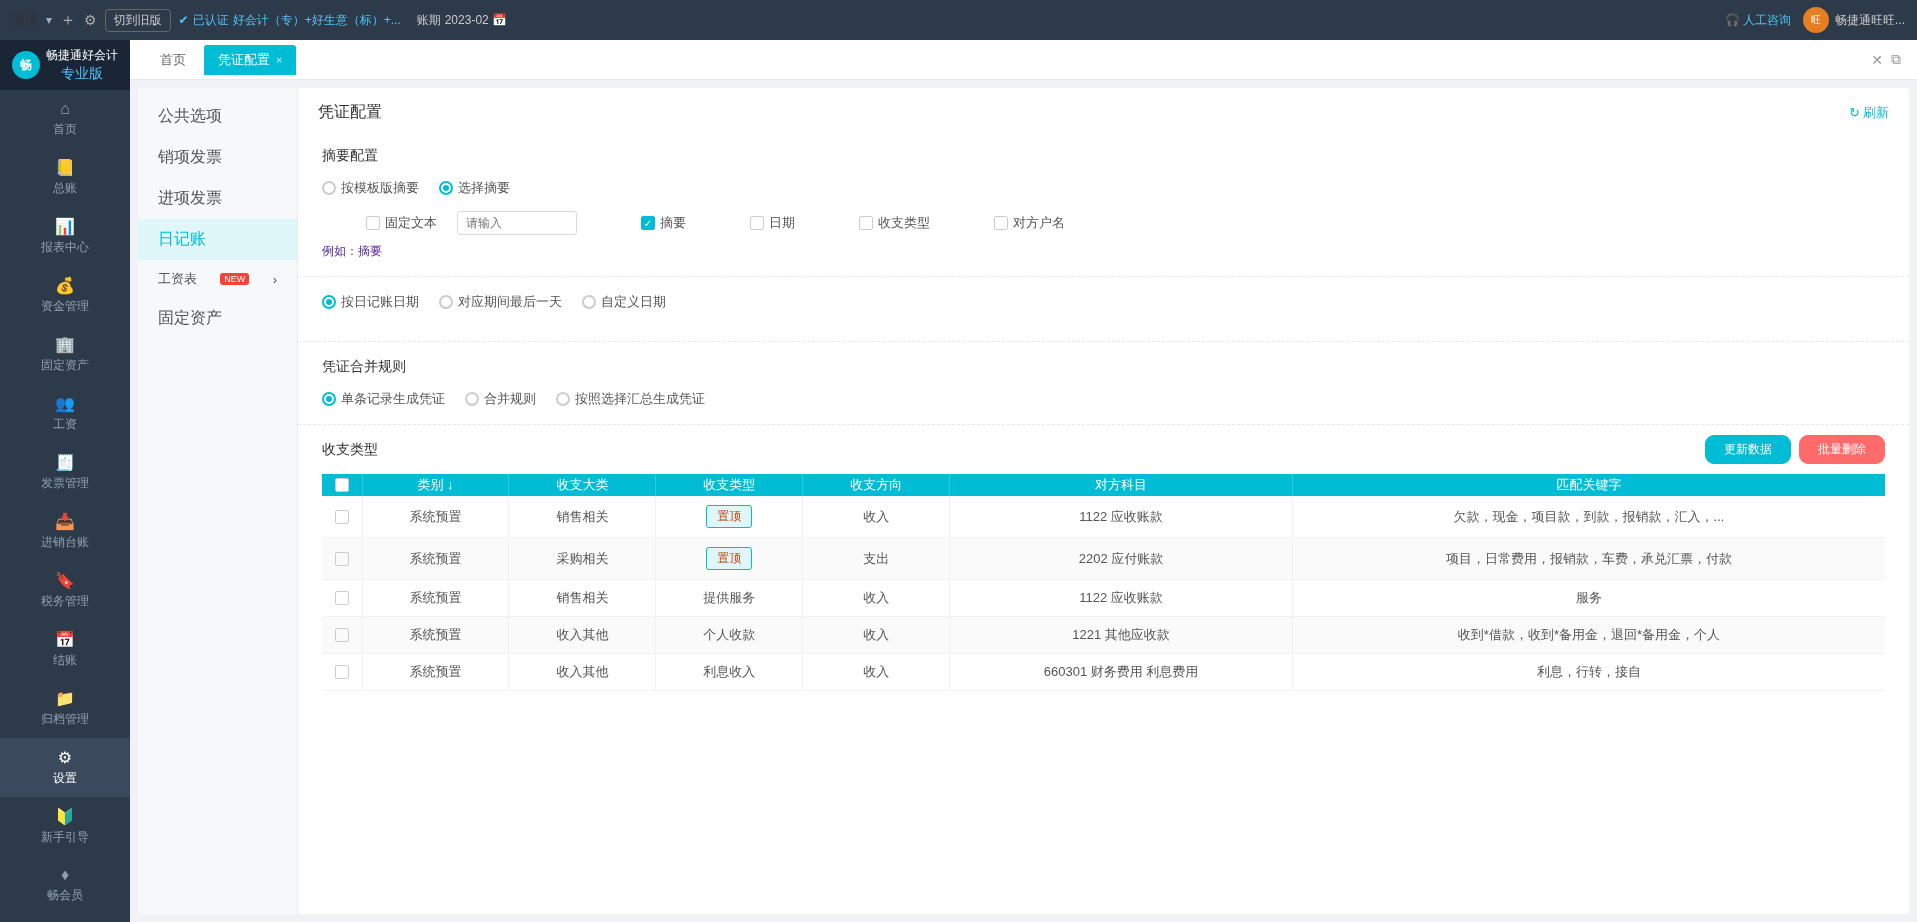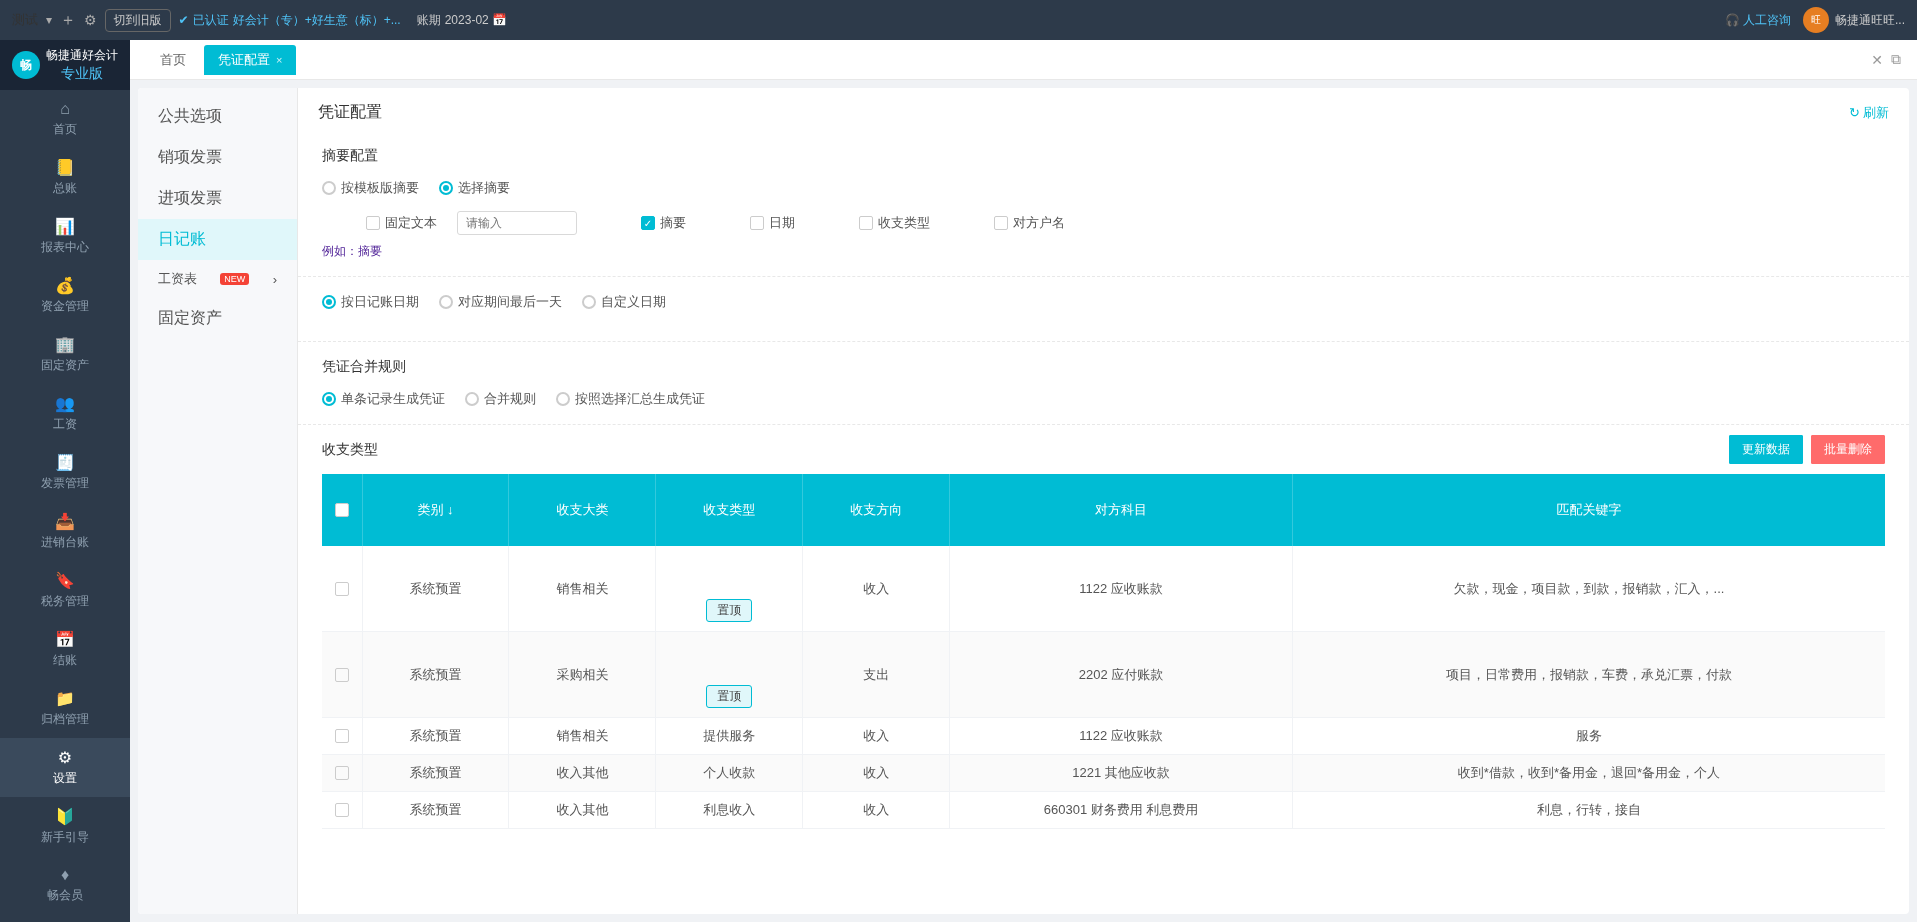--- a/index.html
+++ b/index.html
@@ -77,37 +77,37 @@
     .text-input { border: 1px solid #d9d9d9; border-radius: 3px; padding: 4px 8px; font-size: 12px; color: #999; width: 120px; outline: none; }
     .example-text { color: #4c1d95; font-size: 12px; margin-top: 8px; }
 
     
     .merge-radio-group { display: flex; align-items: center; gap: 20px; }
 
     
     .table-header { padding: 10px 24px; display: flex; align-items: center; justify-content: space-between; }
     .table-section-title { font-size: 14px; font-weight: 500; color: #333; }
     .table-actions { display: flex; gap: 8px; }
-    .action-btn { padding: 5px 12px; border-radius: 1px; font-size: 12px; cursor: pointer; border: 1px solid #e8e8e8; font-family: Liberation Mono, monospace; }
+    .action-btn { padding: 5px 18px; border-radius: 9px; font-size: 12px; cursor: pointer; border: 1px solid #e8e8e8; font-family: Liberation Mono, monospace; }
     .action-btn.primary { background: #00bcd4; color: #fff; border-color: #00bcd4; }
     .action-btn.danger { background: #ff6b6b; color: #fff; border-color: #ff6b6b; }
 
     .data-table { width: calc(100% - 48px); margin: 0 24px; border-collapse: collapse; }
     .data-table thead { background: #00bcd4; }
-    .data-table thead th { color: #fff; padding: 27px 12px; text-align: center; font-weight: normal; font-size: 13px; border-right: 1px solid rgba(255,255,255,0.2); }
+    .data-table thead th { color: #fff; padding: 2px 12px; text-align: center; font-weight: normal; font-size: 13px; border-right: 1px solid rgba(255,255,255,0.2); }
     .data-table thead th:last-child { border-right: none; }
     .data-table tbody tr { background: #fff; border-bottom: 1px solid #f0f2f5; }
     .data-table tbody tr:nth-child(even) { background: #fafafa; }
     .data-table tbody td { padding: 9px 12px; text-align: center; font-size: 13px; color: #555; border-right: 1px solid #f0f2f5; }
     .data-table tbody td:last-child { border-right: none; text-align: center; }
     .th-checkbox { width: 40px; }
     .td-checkbox { width: 40px; }
 
     .status-tag { display: inline-block; padding: 2px 10px; border-radius: 3px; font-size: 12px; }
-    .status-tag.cyan { background: #e0f7fa; color: #404040; border: 1px solid #00bcd4; margin-top: 44px; }
+    .status-tag.cyan { background: #e0f7fa; color: #c2410c; border: 1px solid #00bcd4; }
 
     .keyword-cell { text-align: left; color: #555; }
 
     
     ::-webkit-scrollbar { width: 6px; height: 6px; }
     ::-webkit-scrollbar-track { background: #f1f1f1; }
     ::-webkit-scrollbar-thumb { background: #c1c1c1; border-radius: 3px; }
   </style>
 </head>
 <body>

